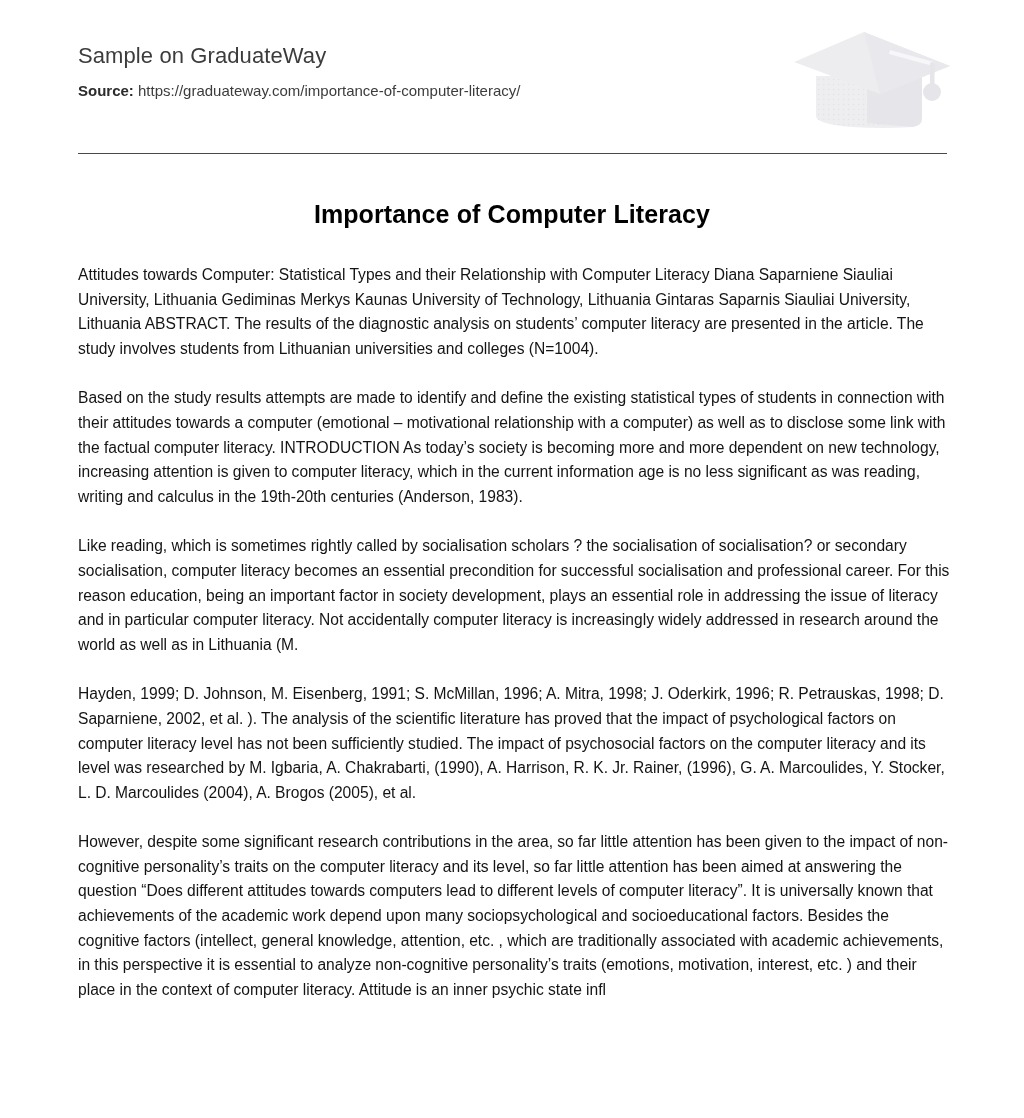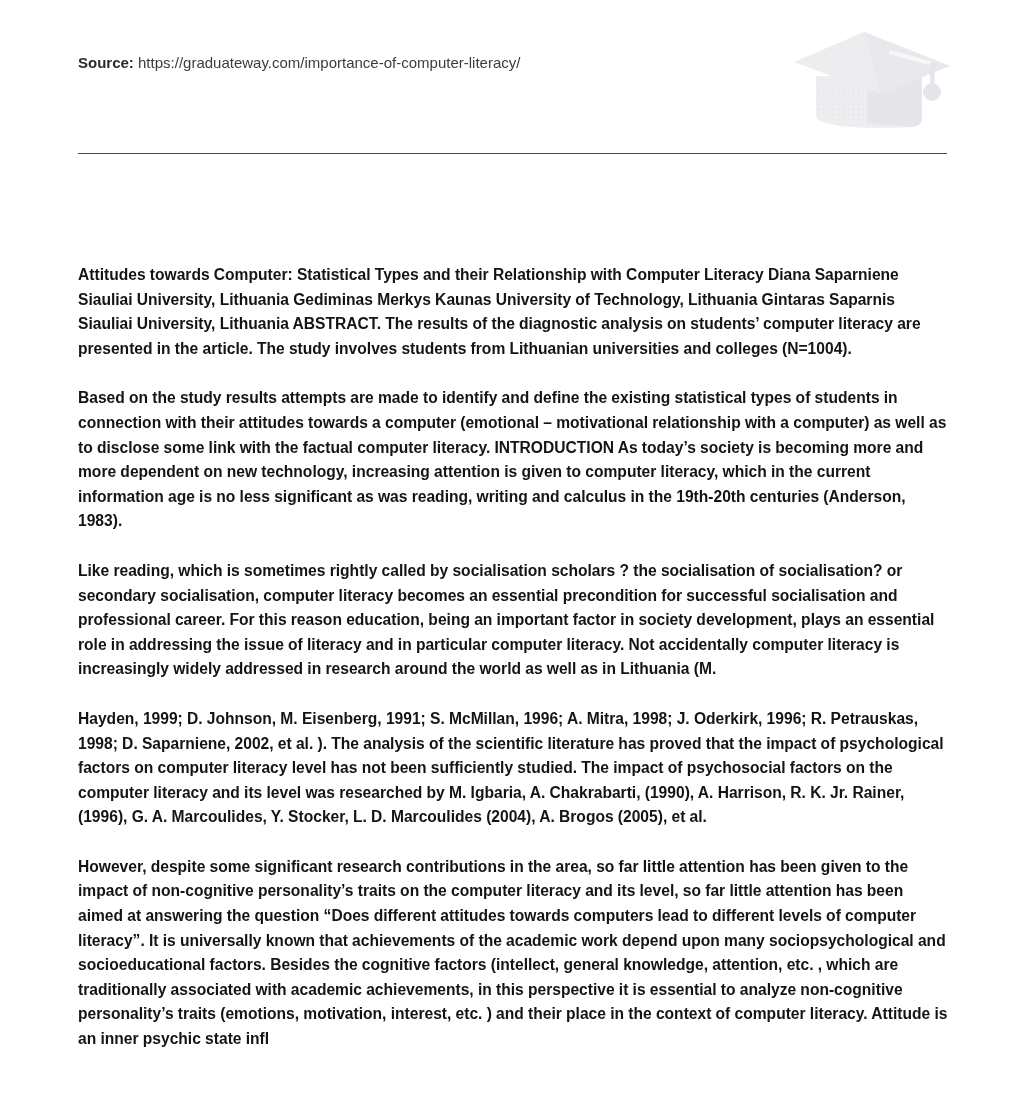--- a/index.html
+++ b/index.html
@@ -91,40 +91,40 @@
     box-sizing: border-box;
     letter-spacing: 0.1px;
   }
 
   
   .article {
     position: absolute;
     top: 263px;
     left: 78px;
     width: 872px;
-    font-weight: bold;
   }
   .article p {
     margin: 0 0 25px 0;
     font-size: 15.6px;
     line-height: 24.6px;
     color: #141414;
     text-align: left;
     word-spacing: -0.1px;
   }
   .article p:last-child {
     margin-bottom: 15px;
   }
 </style>
 </head>
 <body>
 
 <div class="page">
 
   <div class="header">
+    <div class="brand-title">Sample on GraduateWay</div>
     <div class="source-line">
       <span class="source-label">Source:</span>
       <span class="source-url">https://graduateway.com/importance-of-computer-literacy/</span>
     </div>
   </div>
 
   <div class="logo">
     <svg width="180" height="110" viewBox="0 0 180 110" xmlns="http://www.w3.org/2000/svg">
       <defs>
         <pattern id="dots" width="5" height="5" patternUnits="userSpaceOnUse">
@@ -140,20 +140,21 @@
       <path d="M72 4 L158 38 L88 66 Z" fill="#e9e9ed"></path>
 
       <path d="M98 22 L142 34 L141 38 L97 26 Z" fill="#f7f7f9"></path>
       <rect x="138" y="34" width="4.5" height="26" rx="2" fill="#e6e6ea"></rect>
       <circle cx="140" cy="64" r="9" fill="#e6e6ea"></circle>
     </svg>
   </div>
 
   <div class="divider"></div>
 
+  <h1 class="doc-title">Importance of Computer Literacy</h1>
 
   <div class="article">
     <p>Attitudes towards Computer: Statistical Types and their Relationship with Computer Literacy Diana Saparniene Siauliai University, Lithuania Gediminas Merkys Kaunas University of Technology, Lithuania Gintaras Saparnis Siauliai University, Lithuania ABSTRACT. The results of the diagnostic analysis on students’ computer literacy are presented in the article. The study involves students from Lithuanian universities and colleges (N=1004).</p>
     <p>Based on the study results attempts are made to identify and define the existing statistical types of students in connection with their attitudes towards a computer (emotional – motivational relationship with a computer) as well as to disclose some link with the factual computer literacy. INTRODUCTION As today’s society is becoming more and more dependent on new technology, increasing attention is given to computer literacy, which in the current information age is no less significant as was reading, writing and calculus in the 19th-20th centuries (Anderson, 1983).</p>
     <p>Like reading, which is sometimes rightly called by socialisation scholars ? the socialisation of socialisation? or secondary socialisation, computer literacy becomes an essential precondition for successful socialisation and professional career. For this reason education, being an important factor in society development, plays an essential role in addressing the issue of literacy and in particular computer literacy. Not accidentally computer literacy is increasingly widely addressed in research around the world as well as in Lithuania (M.</p>
     <p>Hayden, 1999; D. Johnson, M. Eisenberg, 1991; S. McMillan, 1996; A. Mitra, 1998; J. Oderkirk, 1996; R. Petrauskas, 1998; D. Saparniene, 2002, et al. ). The analysis of the scientific literature has proved that the impact of psychological factors on computer literacy level has not been sufficiently studied. The impact of psychosocial factors on the computer literacy and its level was researched by M. Igbaria, A. Chakrabarti, (1990), A. Harrison, R. K. Jr. Rainer, (1996), G. A. Marcoulides, Y. Stocker, L. D. Marcoulides (2004), A. Brogos (2005), et al.</p>
     <p>However, despite some significant research contributions in the area, so far little attention has been given to the impact of non-cognitive personality’s traits on the computer literacy and its level, so far little attention has been aimed at answering the question “Does different attitudes towards computers lead to different levels of computer literacy”. It is universally known that achievements of the academic work depend upon many sociopsychological and socioeducational factors. Besides the cognitive factors (intellect, general knowledge, attention, etc. , which are traditionally associated with academic achievements, in this perspective it is essential to analyze non-cognitive personality’s traits (emotions, motivation, interest, etc. ) and their place in the context of computer literacy. Attitude is an inner psychic state infl</p>
   </div>
 
 </div>

